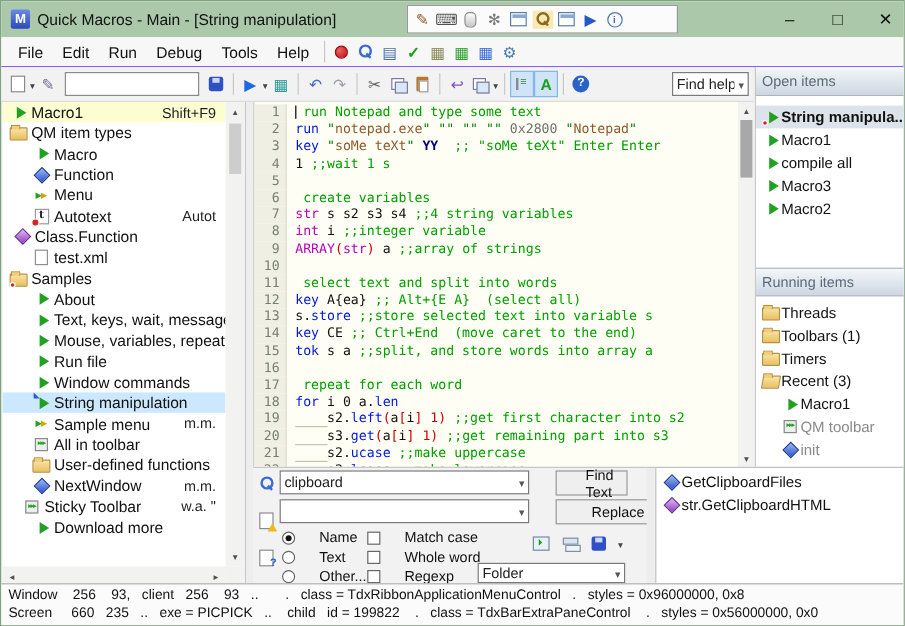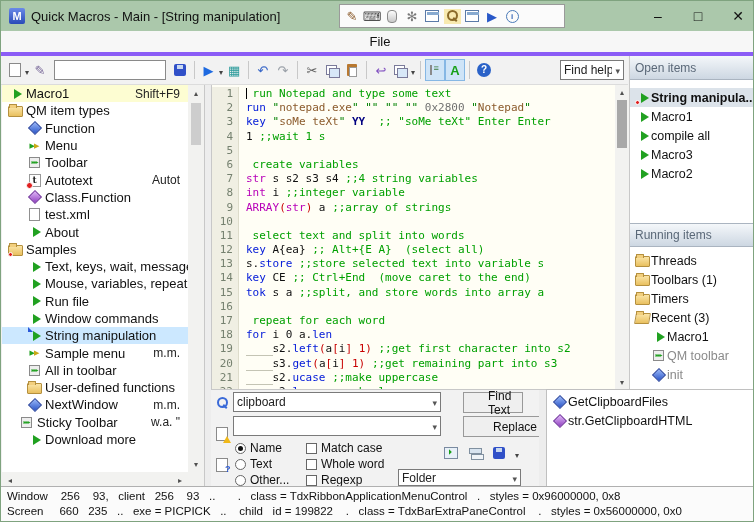--- a/index.html
+++ b/index.html
@@ -14,21 +14,21 @@
              background:linear-gradient(#6a8ae8,#2a4ab8); color:#fff; font:bold 11px/16px "Liberation Sans",sans-serif;
              text-align:center; flex:none; }
   .title-text { font-size:13px; color:#111; }
   .mini-toolbar { position:absolute; left:338px; top:3px; width:226px; height:24px; background:#fbfbfb;
                   border:1px solid #9a9a9a; display:flex; align-items:center; padding:0 2px; }
   .winbtns { position:absolute; right:6px; top:0; height:30px; display:flex; align-items:center; gap:22px; }
   .winbtn { font-size:14px; color:#111; width:18px; text-align:center; }
 
   
   .menubar { position:absolute; left:0; top:30px; width:100%; height:25px; background:#f7f7f7;
-             display:flex; align-items:center; padding-left:6px; border-bottom:4px solid #8b5cf6;flex-direction:column; }
+             display:flex; align-items:center; padding-left:6px; border-bottom:1px solid #8b5cf6; }
   .menu-item { font-size:13px; color:#111; padding:3px 8px; }
   .vsep { width:1px; height:18px; background:#c8c8c8; margin:0 4px; flex:none; }
 
   
   .toolbar { position:absolute; left:0; top:55px; width:627px; height:29px; background:#f2f2f2;
              display:flex; align-items:center; padding-left:4px; border-bottom:1px solid #dcdcdc; }
   .tbtn { height:22px; min-width:20px; display:flex; align-items:center; justify-content:center;
           border:1px solid transparent; flex:none; }
   .tbtn.pressed { background:#cfe4f7; border-color:#86b7e4; }
   .tb-input { width:112px; height:20px; border:1px solid #8a8a8a; background:#fff; font-size:12px; padding:0 3px; margin:0 4px; }
@@ -155,21 +155,21 @@
   .bottom { position:absolute; left:210px; top:388px; width:328px; height:99px; background:#f2f2f2; border-top:1px solid #c8c8c8; }
   .fp-left { position:absolute; left:1px; top:2px; width:20px; display:flex; flex-direction:column; gap:9px; align-items:center; }
   .fp-combo { position:absolute; left:22px; width:208px; height:20px; }
   .fp-c1 { top:2px; } .fp-c2 { top:26px; }
   .btn { position:absolute; border:1px solid #999; background:#efefef; font-size:12px; color:#111;
          display:flex; align-items:center; justify-content:center;padding-left:24px; }
   .fp-find { left:252px; top:2px; width:60px; height:21px; }
   .fp-repl { left:252px; top:26px; width:80px; height:21px; }
   .fp-radios { position:absolute; left:24px; top:50px; }
   .fp-checks { position:absolute; left:95px; top:50px; }
-  .optrow { height:16px; display:flex; align-items:center; gap:4px; font-size:12px; color:#111; }
+  .optrow { height:16px; display:flex; align-items:center; gap:20px; font-size:12px; color:#111; }
   .radio { width:11px; height:11px; border:1px solid #666; border-radius:50%; background:#fff; position:relative; flex:none; }
   .radio.on::after { content:""; position:absolute; left:2px; top:2px; width:5px; height:5px; border-radius:50%; background:#111; }
   .check { width:11px; height:11px; border:1px solid #666; background:#fff; flex:none; }
   .fp-tools { position:absolute; left:230px; top:52px; display:flex; align-items:center; gap:4px; }
   .fp-folder { position:absolute; left:187px; top:79px; width:123px; height:17px; }
 
   .bsplit { position:absolute; left:538px; top:388px; width:7px; height:99px; background:#ededed; border-top:1px solid #c8c8c8; }
   .results { position:absolute; left:545px; top:388px; width:208px; height:99px; background:#fff;
              border:1px solid #c0c0c0; padding-top:2px; }
 
@@ -360,53 +360,53 @@
         <div class="trow sel-yellow" style="padding-left: 5px;">
           <span class="icw ic-play"></span>
           <span class="tlabel">Macro1</span>
           <span class="tright">Shift+F9</span>
         </div>
         <div class="trow" style="padding-left: 5px;">
           <span class="icw ic-folder"></span>
           <span class="tlabel">QM item types</span>
         </div>
         <div class="trow" style="padding-left: 24px;">
+          <span class="icw ic-play"></span>
+          <span class="tlabel">Macro</span>
+        </div>
+        <div class="trow" style="padding-left: 24px;">
           <span class="icw ic-diamond-blue"></span>
           <span class="tlabel">Function</span>
         </div>
         <div class="trow" style="padding-left: 24px;">
           <span class="icw ic-menu"></span>
           <span class="tlabel">Menu</span>
-        </div>
-        <div class="trow" style="padding-left: 24px;">
-          <span class="icw ic-toolbar"></span>
-          <span class="tlabel">Toolbar</span>
         </div>
         <div class="trow" style="padding-left: 24px;">
           <span class="icw ic-autotext"></span>
           <span class="tlabel">Autotext</span>
           <span class="tright">Autot</span>
         </div>
-        <div class="trow" style="padding-left: 24px;">
+        <div class="trow" style="padding-left: 8px;">
           <span class="icw ic-diamond-purple"></span>
           <span class="tlabel">Class.Function</span>
         </div>
         <div class="trow" style="padding-left: 24px;">
           <span class="icw ic-file"></span>
           <span class="tlabel">test.xml</span>
-        </div>
-        <div class="trow" style="padding-left: 24px;">
-          <span class="icw ic-play"></span>
-          <span class="tlabel">About</span>
         </div>
         <div class="trow" style="padding-left: 5px;">
           <span class="icw ic-folder">
             <span class="dot"></span>
           </span>
           <span class="tlabel">Samples</span>
+        </div>
+        <div class="trow" style="padding-left: 24px;">
+          <span class="icw ic-play"></span>
+          <span class="tlabel">About</span>
         </div>
         <div class="trow" style="padding-left: 24px;">
           <span class="icw ic-play"></span>
           <span class="tlabel">Text, keys, wait, messages</span>
         </div>
         <div class="trow" style="padding-left: 24px;">
           <span class="icw ic-play"></span>
           <span class="tlabel">Mouse, variables, repeat</span>
         </div>
         <div class="trow" style="padding-left: 24px;">

